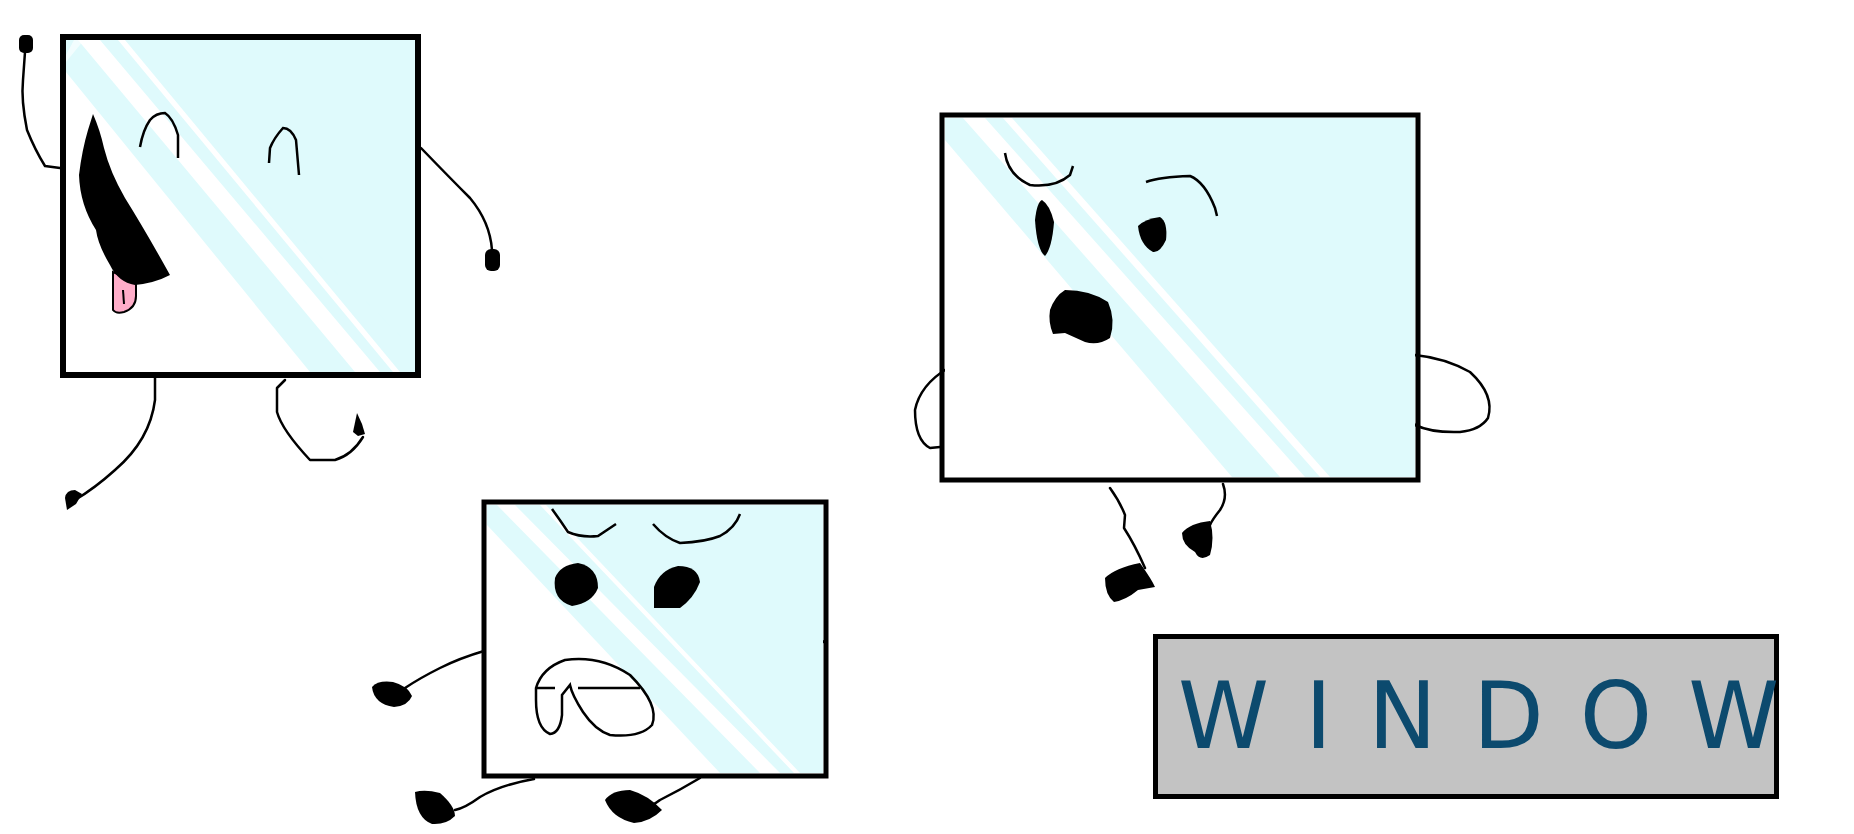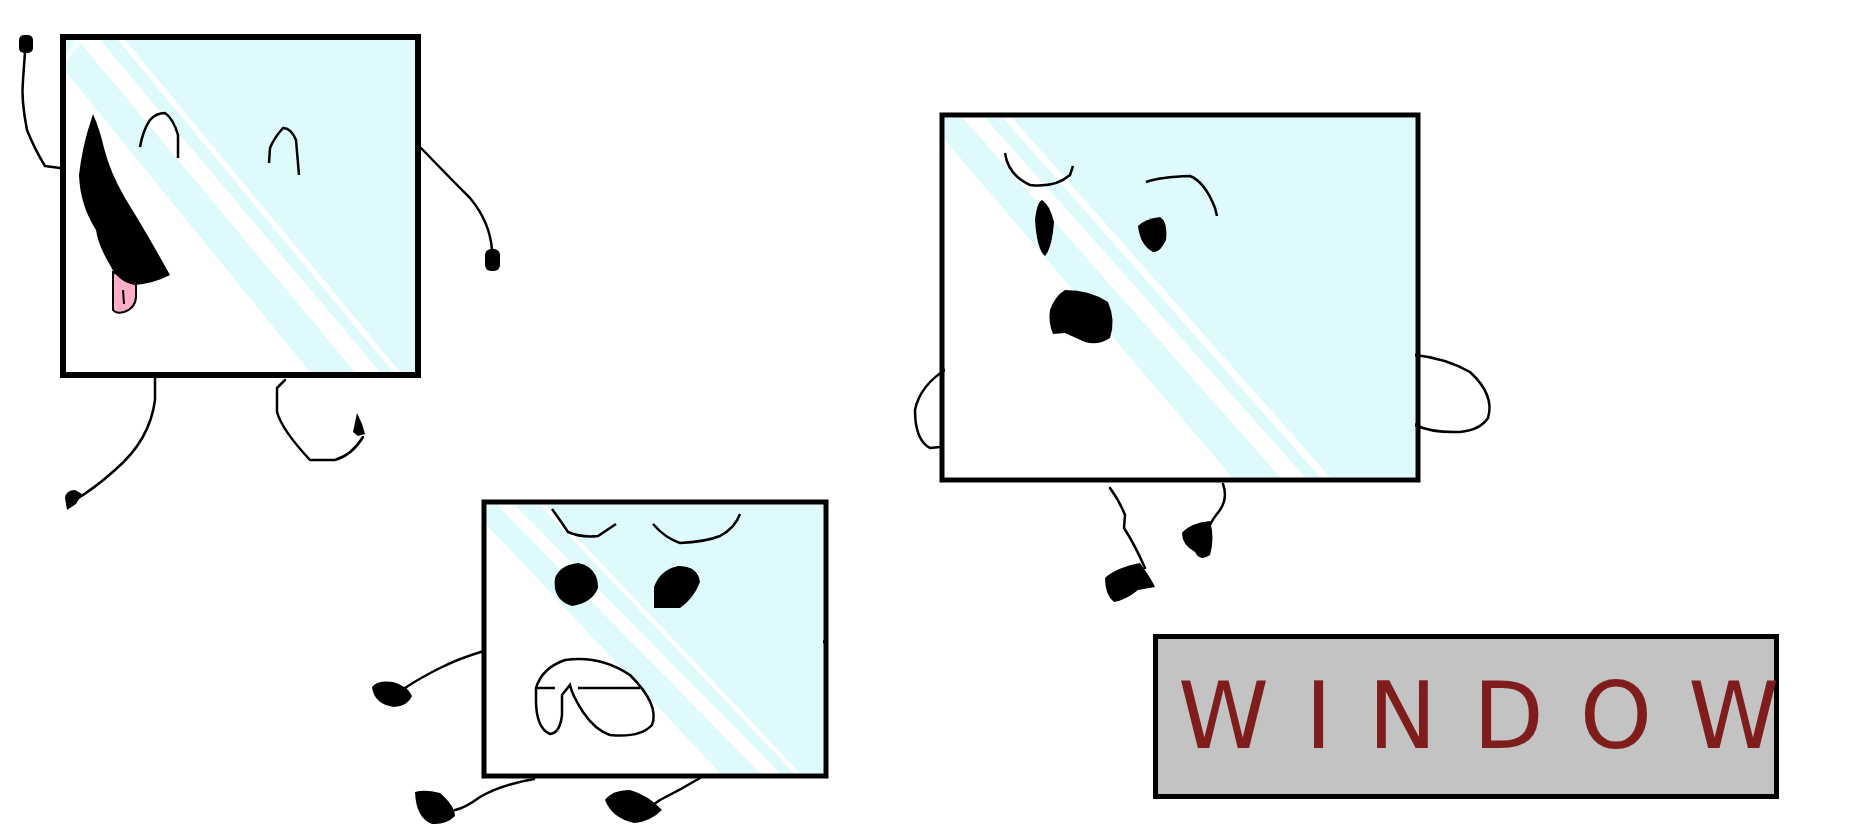--- a/index.html
+++ b/index.html
@@ -5,21 +5,21 @@
     html, body { margin: 0; padding: 0; background: #ffffff; }
     body { width: 1854px; height: 834px; position: relative; overflow: hidden; }
     #canvas { position: absolute; left: 0; top: 0; width: 1854px; height: 834px; }
     .label-box {
       position: absolute; left: 1153px; top: 634px; width: 626px; height: 165px;
       box-sizing: border-box; border: 5px solid #000000; background: #c3c3c3;
       display: flex; align-items: center; justify-content: flex-start;
       padding-left: 20px;
     }
     .label-text {
-      font-family: "DejaVu Sans", sans-serif; font-size: 92px; color: #7f1d1d;
+      font-family: "DejaVu Sans", sans-serif; font-size: 92px; color: #0c4a6e;
       letter-spacing: 36px; line-height: 1; font-weight: normal;
     }
   </style>
 </head>
 <body>
 
 <svg id="canvas" viewBox="0 0 1854 834" xmlns="http://www.w3.org/2000/svg">
   <defs>
     <clipPath id="clip1">
         <rect x="66" y="40" width="349" height="332"></rect>

